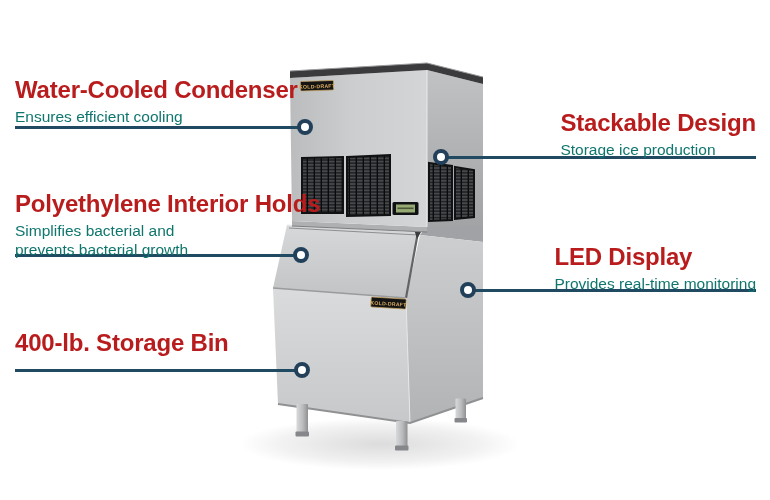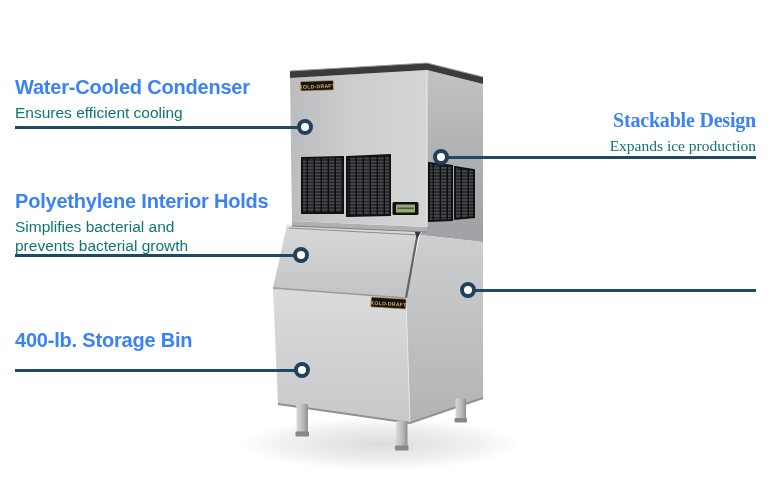--- a/index.html
+++ b/index.html
@@ -8,23 +8,23 @@
     background:#ffffff;
     font-family:"Liberation Sans", sans-serif;
     -webkit-font-smoothing:antialiased;
   }
   .stage{position:absolute;inset:0;width:770px;height:500px;}
   svg.machine{position:absolute;left:0;top:0;}
 
   
   .callout{position:absolute;}
   .callout.left{text-align:left;}
-  .callout.right{text-align:right;font-family:Liberation Serif, serif;}
+  .callout.right{text-align:left;}
   .co-title{
-    font-size:20px;font-weight:bold;color:#3b82f6;
+    font-size:24px;font-weight:bold;color:#b91c1c;
     line-height:1.08;letter-spacing:-0.2px;white-space:nowrap;
   }
   .co-desc{
     font-size:15.5px;color:#0f766e;line-height:1.24;margin-top:4px;
   }
   .callout.left .co-desc{max-width:212px;}
   .callout.right .co-desc{white-space:nowrap;}
 
   
   .line{position:absolute;height:3px;background:#1f4a61;}
@@ -163,17 +163,21 @@
     <div class="co-title">Polyethylene Interior Holds</div>
     <div class="co-desc">Simplifies bacterial and prevents bacterial growth</div>
   </div>
 
   <div class="callout left" style="left:15px;top:330px">
     <div class="co-title">400-lb. Storage Bin</div>
   </div>
 
   <div class="callout right" style="right:14px;top:110px">
     <div class="co-title">Stackable Design</div>
-    <div class="co-desc">Expands ice production</div>
+    <div class="co-desc">Storage ice production</div>
   </div>
 
+  <div class="callout right" style="right:14px;top:244px">
+    <div class="co-title">LED Display</div>
+    <div class="co-desc">Provides real-time monitoring</div>
+  </div>
 
 </div>
 
 </body></html>

